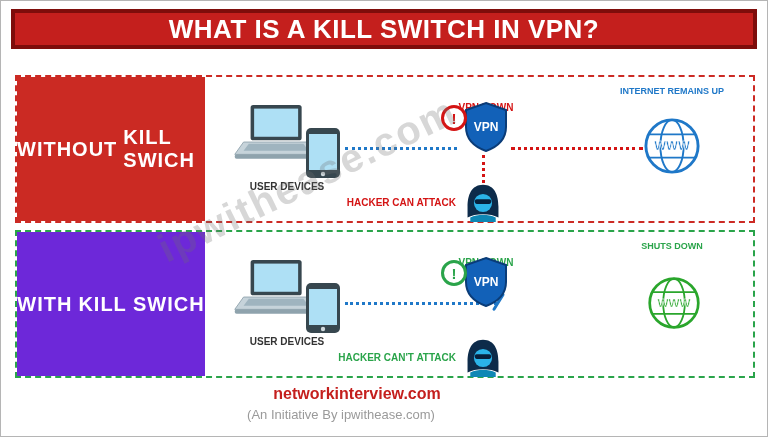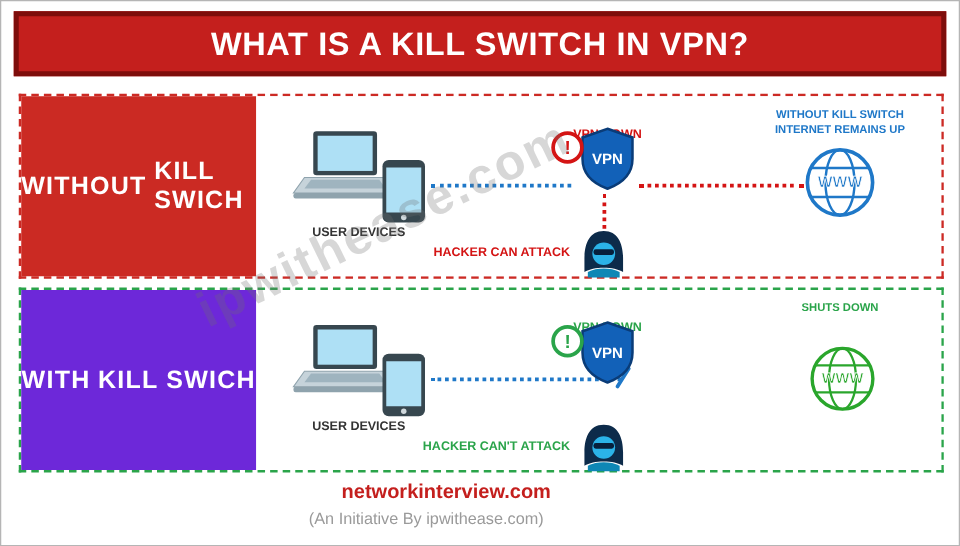--- a/index.html
+++ b/index.html
@@ -10,21 +10,21 @@
   }
   .canvas {
     position:relative; width:768px; height:437px;
     background:#ffffff; border:1px solid #b5b5b5;
     box-shadow:0 1px 4px rgba(0,0,0,.25);
     overflow:hidden;
   }
 
   
   .header {
-    position:absolute; left:10px; top:8px; width:746px; height:52px;
+    position:absolute; left:10px; top:8px; width:746px; height:40px;
     background:#c41f1d; border:4px solid #7e0d0b;
     display:flex; align-items:center; justify-content:center;
   }
   .header h1 {
     color:#ffffff; font-size:26px; font-weight:bold; letter-spacing:.5px;
   }
 
   
   .row {
     position:absolute; left:14px; width:740px; height:148px;
@@ -172,21 +172,20 @@
       <div class="hacker-label">HACKER CAN ATTACK</div>
 
       <svg class="globe" viewBox="0 0 60 60">
         <circle cx="30" cy="30" r="27" fill="none" stroke="#1f78c8" stroke-width="3"></circle>
         <ellipse cx="30" cy="30" rx="12" ry="27" fill="none" stroke="#1f78c8" stroke-width="2"></ellipse>
         <line x1="6" y1="18" x2="54" y2="18" stroke="#1f78c8" stroke-width="2"></line>
         <line x1="6" y1="42" x2="54" y2="42" stroke="#1f78c8" stroke-width="2"></line>
         <text x="30" y="34" text-anchor="middle" font-size="13" font-weight="bold" fill="#1f78c8" font-family="Liberation Sans, sans-serif" stroke="#ffffff" stroke-width="0.6">WWW</text>
       </svg>
       <div class="internet-label">
-        <div>WITHOUT KILL SWITCH</div>
         <div>INTERNET REMAINS UP</div>
       </div>
 
     </div>
   </div>
 
   <div class="row row-with">
     <div class="side-panel">
       <span>WITH</span>
       <span>KILL SWICH</span>

